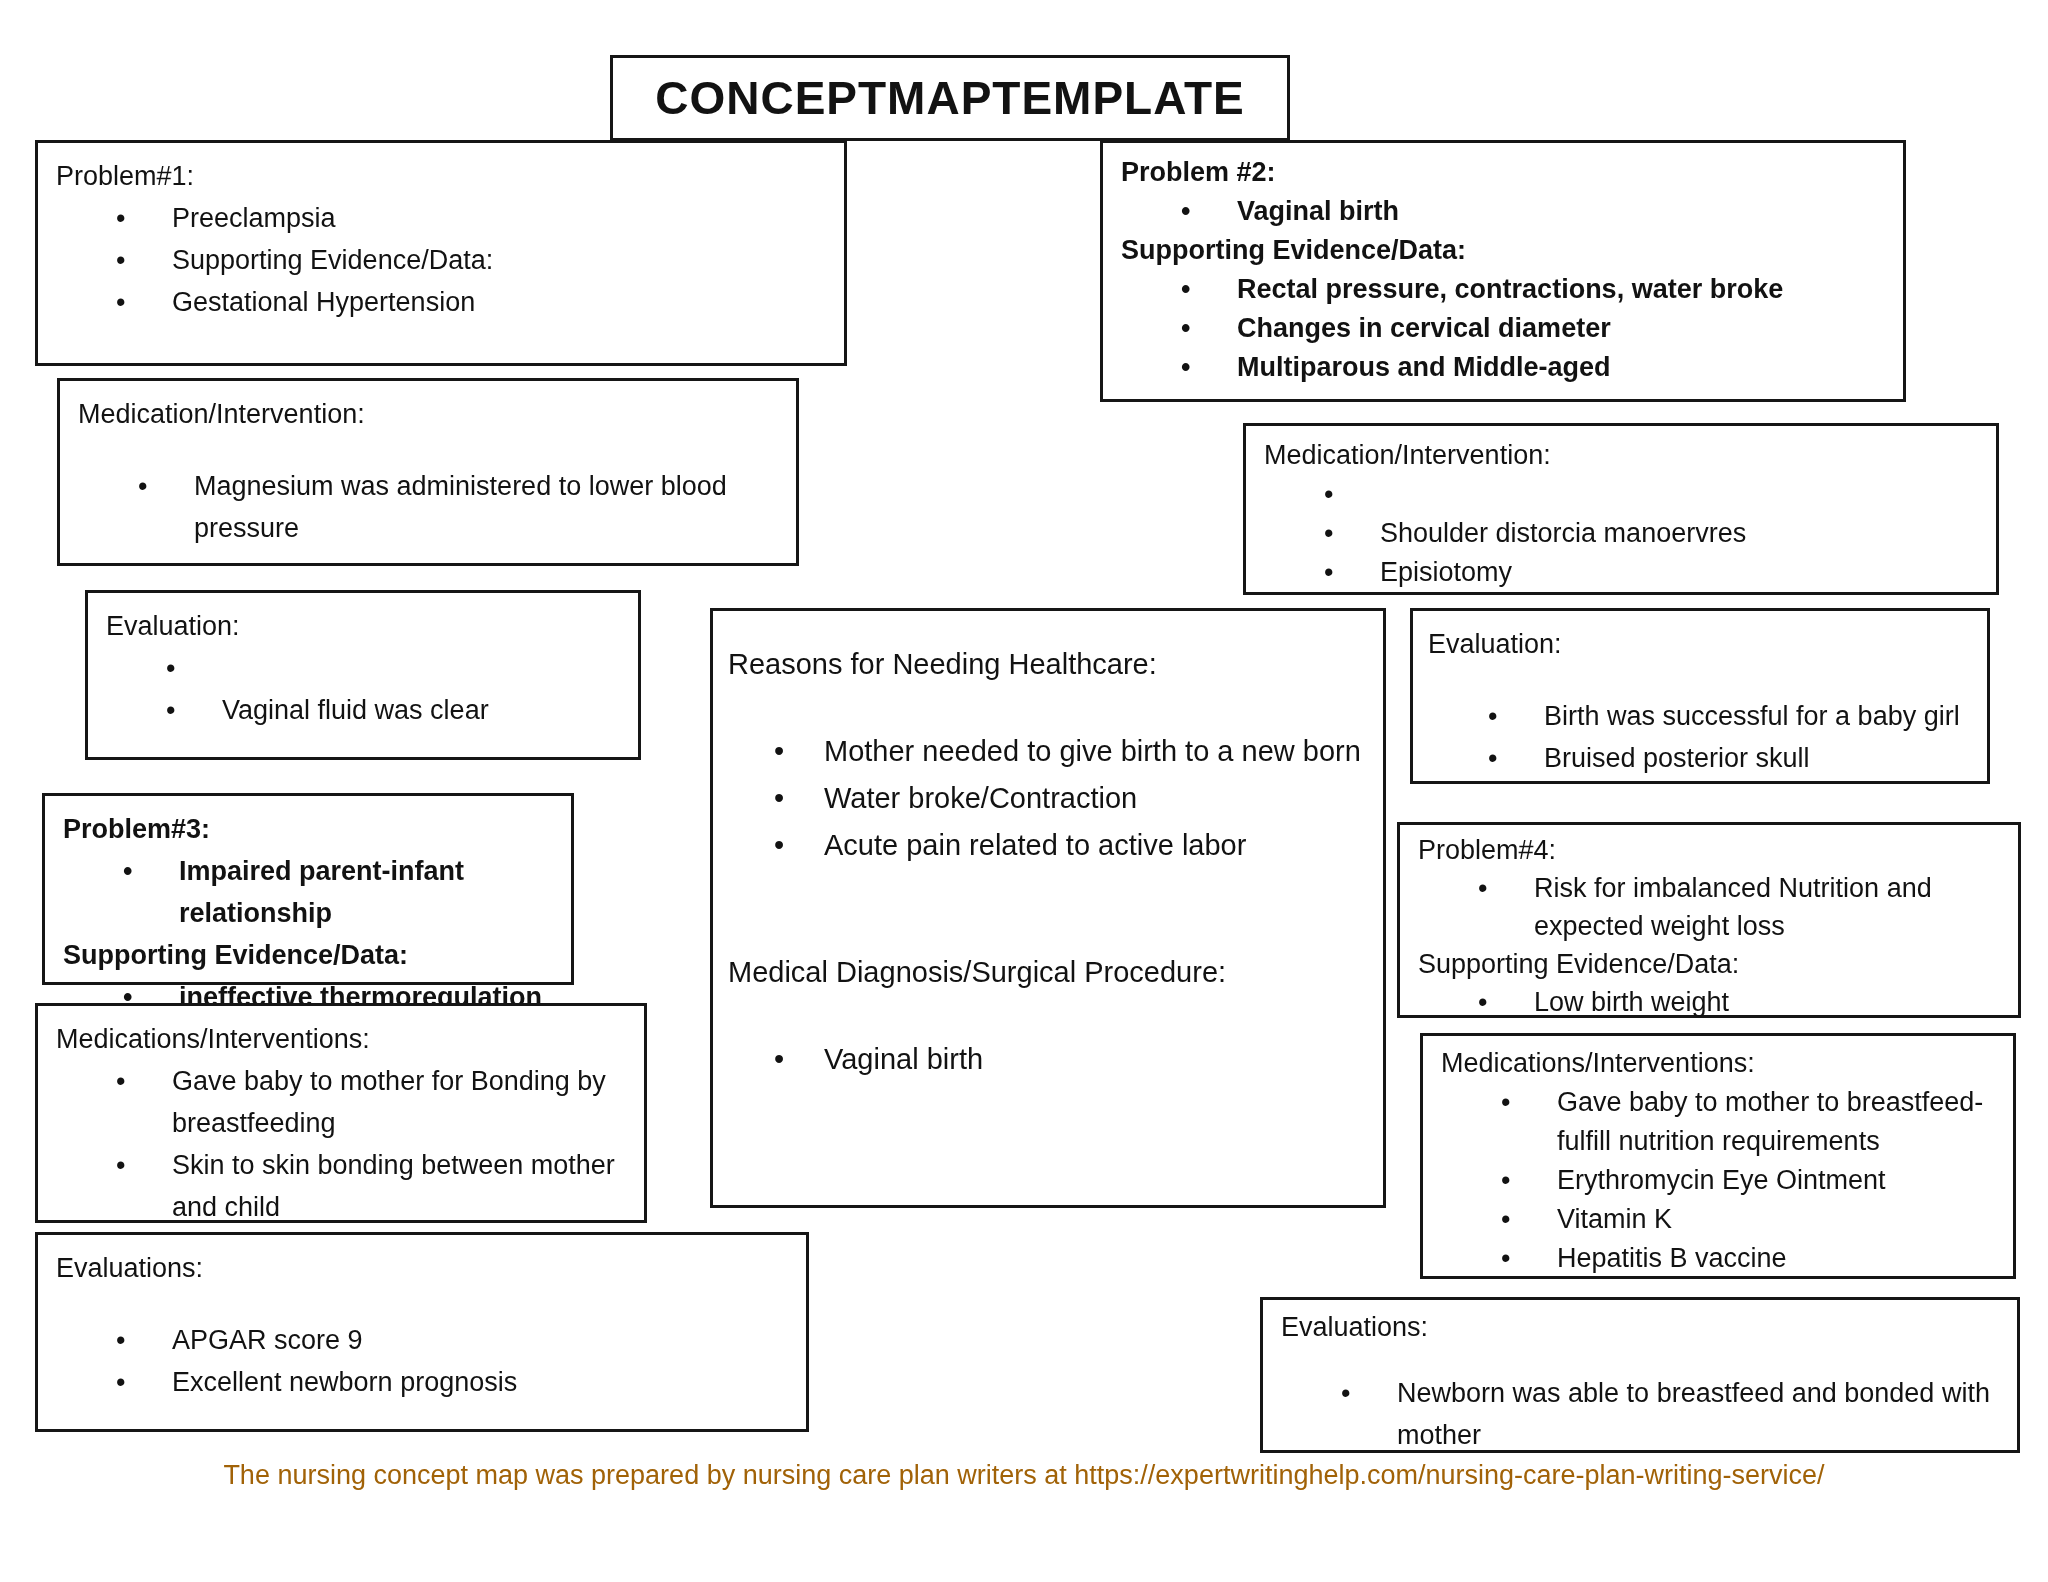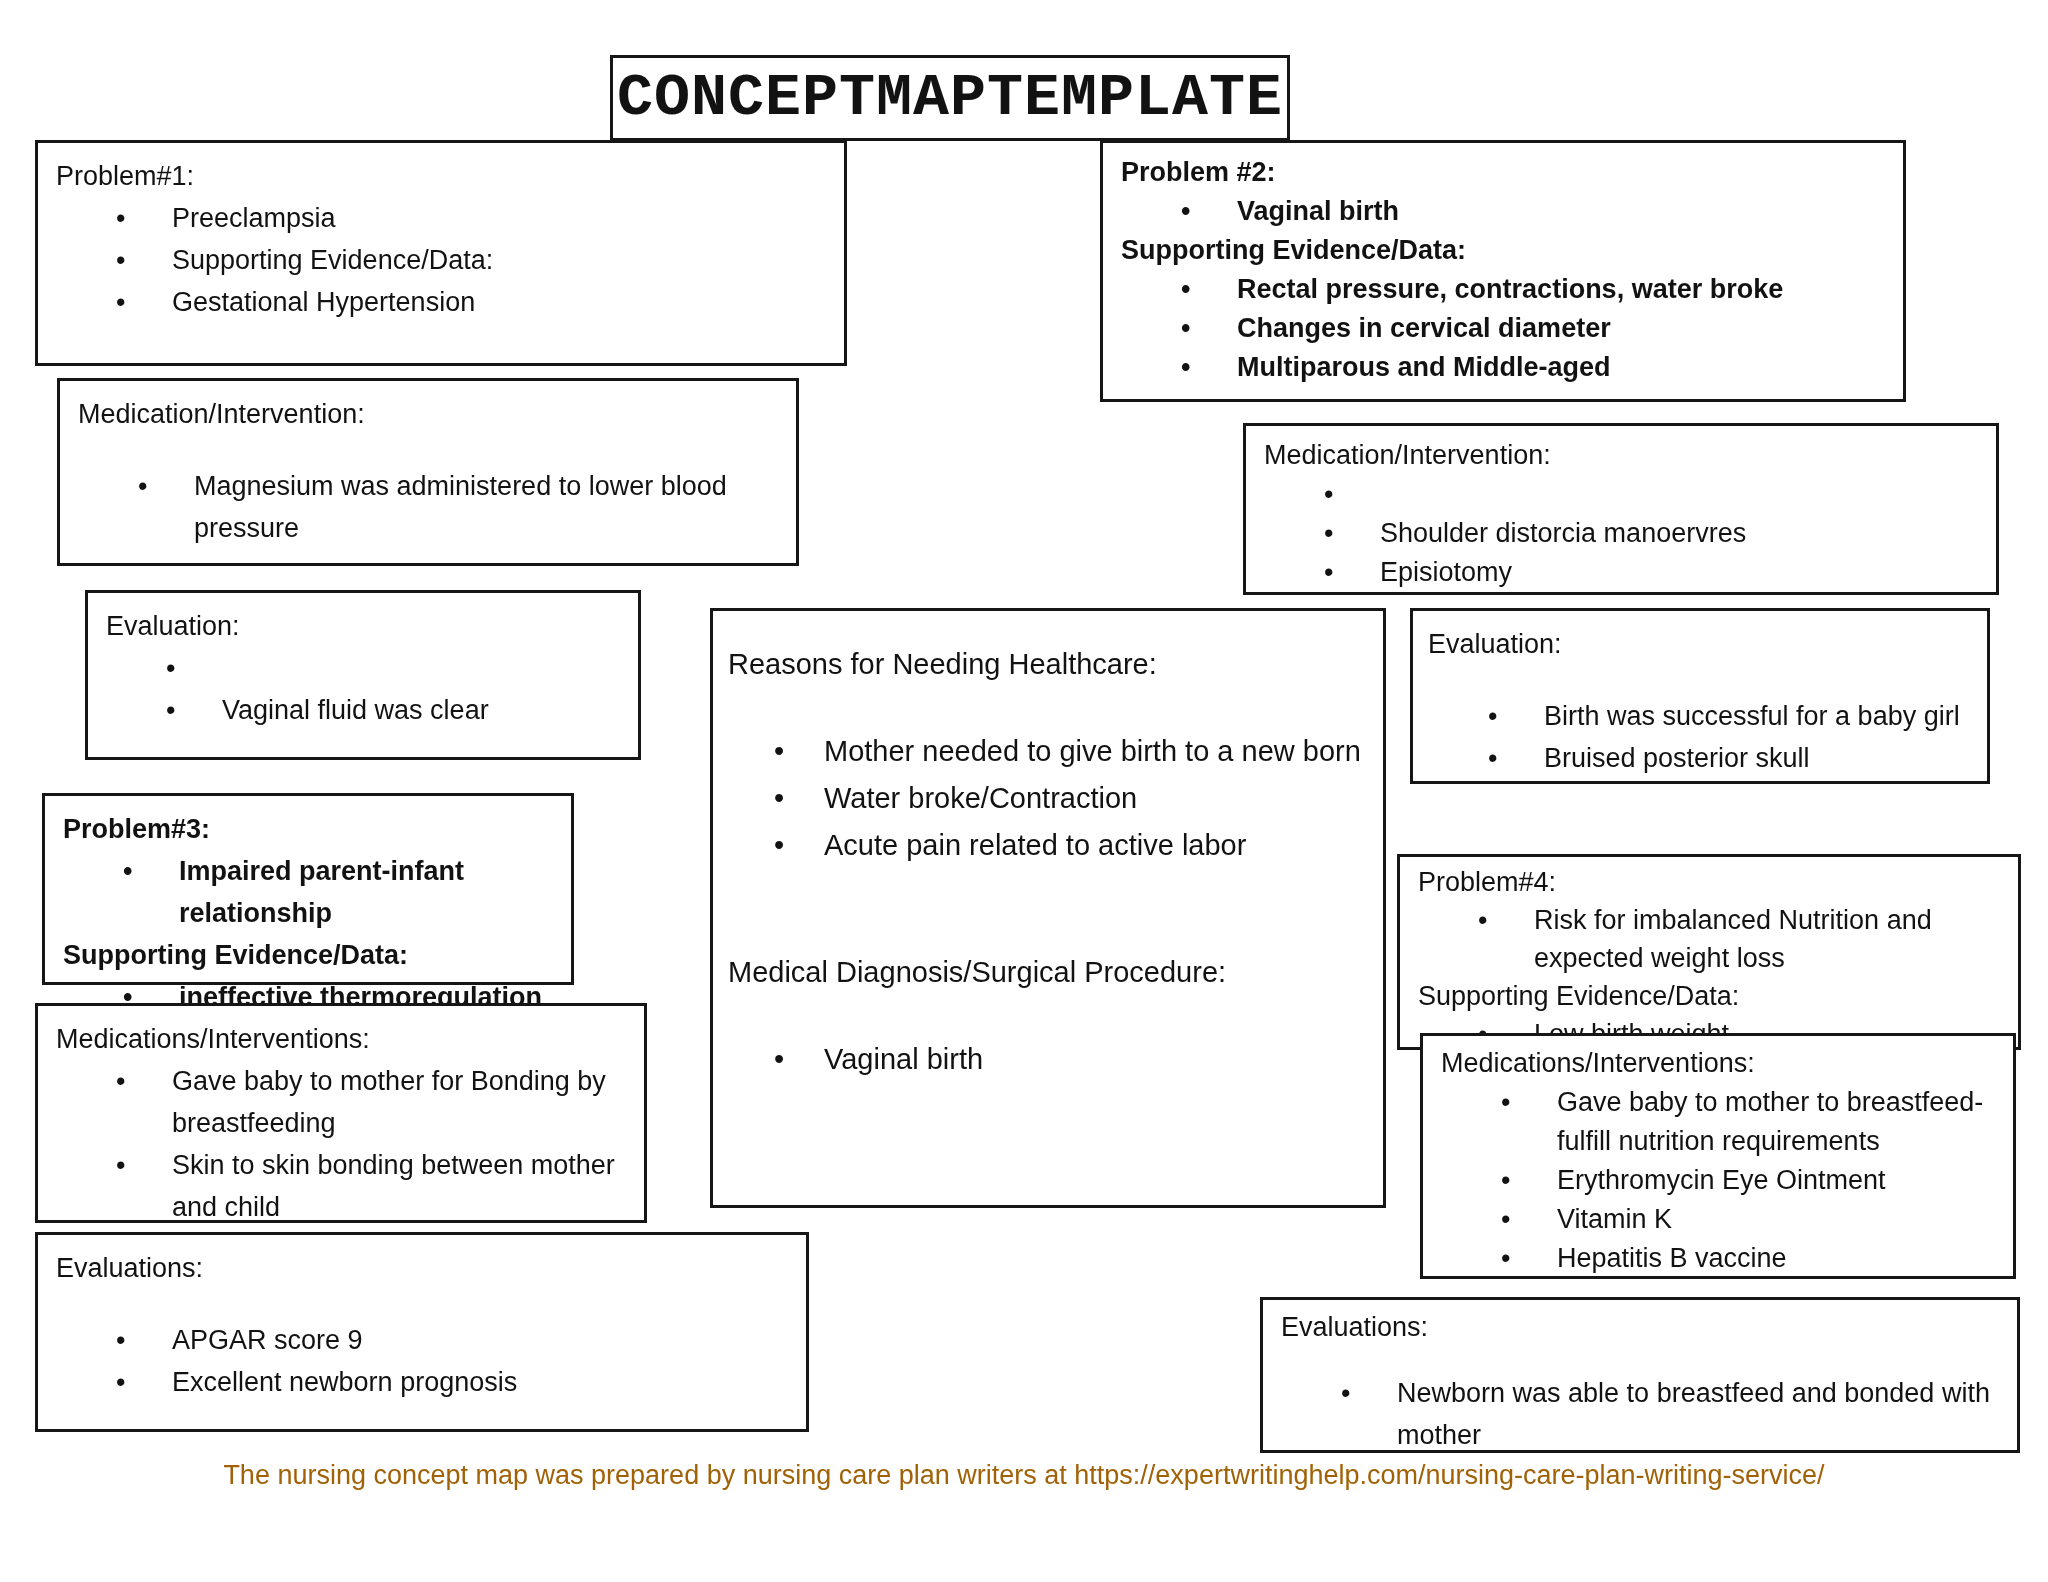--- a/index.html
+++ b/index.html
@@ -23,22 +23,22 @@
   .line.sp{height:30px;}
   .line.b{display:flex;align-items:flex-start;}
   .b .marker{flex:0 0 56px;margin-left:60px;text-align:left;}
   .b .btext{flex:1 1 auto;}
 
   
   #title-box{
     left:610px;top:55px;width:680px;height:86px;
     display:flex;align-items:center;justify-content:center;
     padding:16px;
-    font-family:Liberation Mono, monospace;
-    font-weight:bold;font-size:60px;letter-spacing:1px;
+    font-family:Liberation Sans, sans-serif;
+    font-weight:bold;font-size:46px;letter-spacing:1px;
   }
 
   
   #problem1{left:35px;top:140px;width:812px;height:226px;}
   #med1{left:57px;top:378px;width:742px;height:188px;}
   #eval1{left:85px;top:590px;width:556px;height:170px;}
   #problem3{left:42px;top:793px;width:532px;height:192px;font-weight:bold;}
   #meds3{left:35px;top:1003px;width:612px;height:220px;}
   #evals3{left:35px;top:1232px;width:774px;height:200px;}
 
@@ -47,21 +47,21 @@
   #center-box .line{line-height:47px;}
   #center-box .line.sp{height:40px;}
   #center-box .b .marker{flex:0 0 50px;margin-left:46px;}
 
   
   #problem2{left:1100px;top:140px;width:806px;height:262px;padding-top:10px;}
   #problem2 .line{line-height:39px;font-weight:bold;}
   #med2{left:1243px;top:423px;width:756px;height:172px;padding-top:10px;}
   #med2 .line{line-height:39px;}
   #eval2{left:1410px;top:608px;width:580px;height:176px;padding:12px 15px;}
-  #problem4{left:1397px;top:822px;width:624px;height:196px;padding-top:6px;margin-top:32px;}
+  #problem4{left:1397px;top:822px;width:624px;height:196px;padding-top:6px;}
   #problem4 .line{line-height:38px;}
   #meds4{left:1420px;top:1033px;width:596px;height:246px;padding-top:8px;}
   #meds4 .line{line-height:39px;}
   #evals4{left:1260px;top:1297px;width:760px;height:156px;padding-top:6px;}
   #evals4 .line.sp{height:24px;}
 
   
   #footer{
     position:absolute;left:0;top:1460px;width:100%;
     text-align:center;font-size:27px;color:#a16207;

